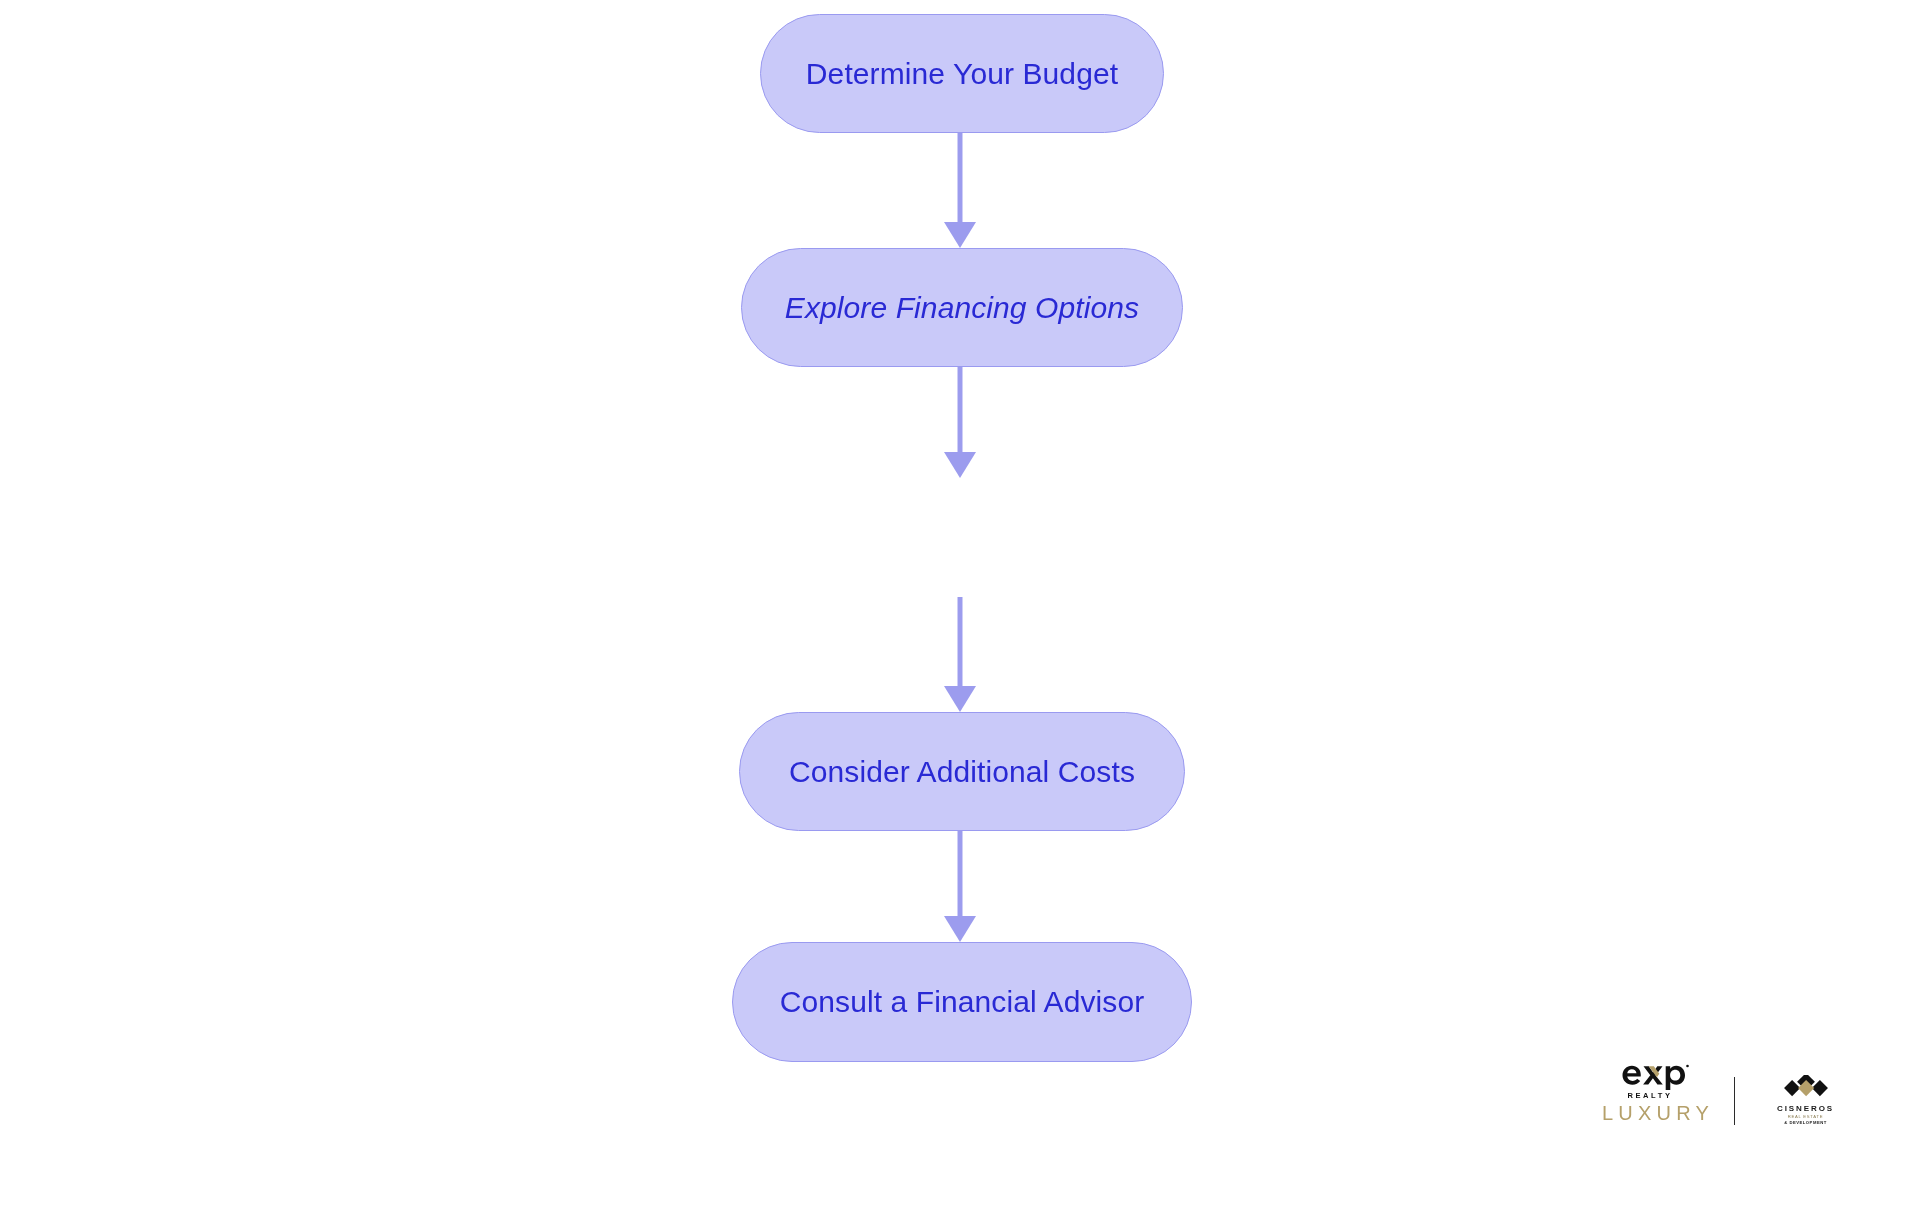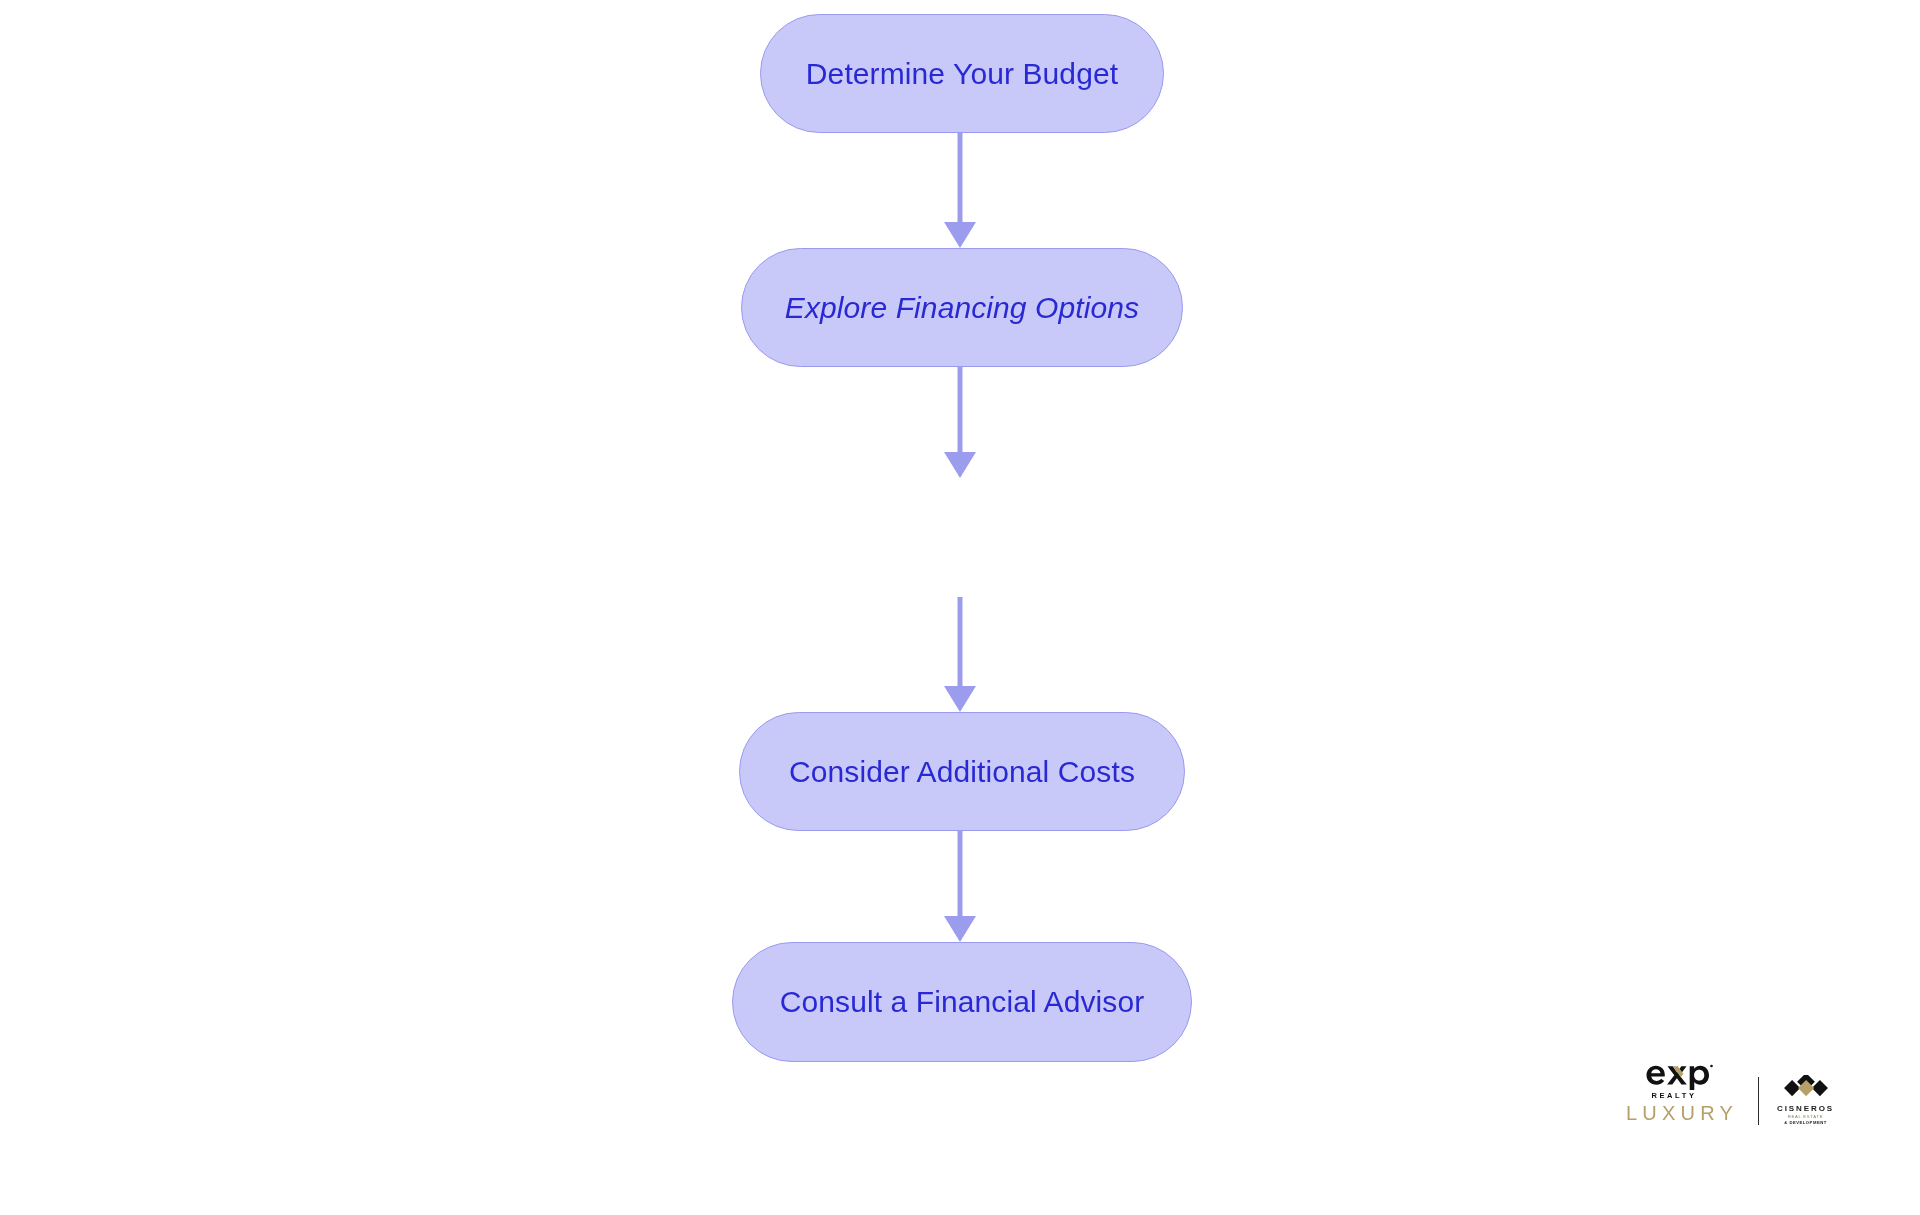--- a/index.html
+++ b/index.html
@@ -101,20 +101,21 @@
     width: 1px;
     height: 48px;
     background: #2b2b2b;
     margin: 0 18px 0 0;
   }
   .brand-cisneros {
     display: flex;
     flex-direction: column;
     align-items: center;
     justify-content: center;
+    margin-left: 24px;
   }
   .cis-name {
     font-size: 8px;
     letter-spacing: 1.9px;
     color: #1a1a1a;
     font-weight: 700;
     margin-top: 3px;
   }
   .cis-sub {
     font-size: 4.2px;

